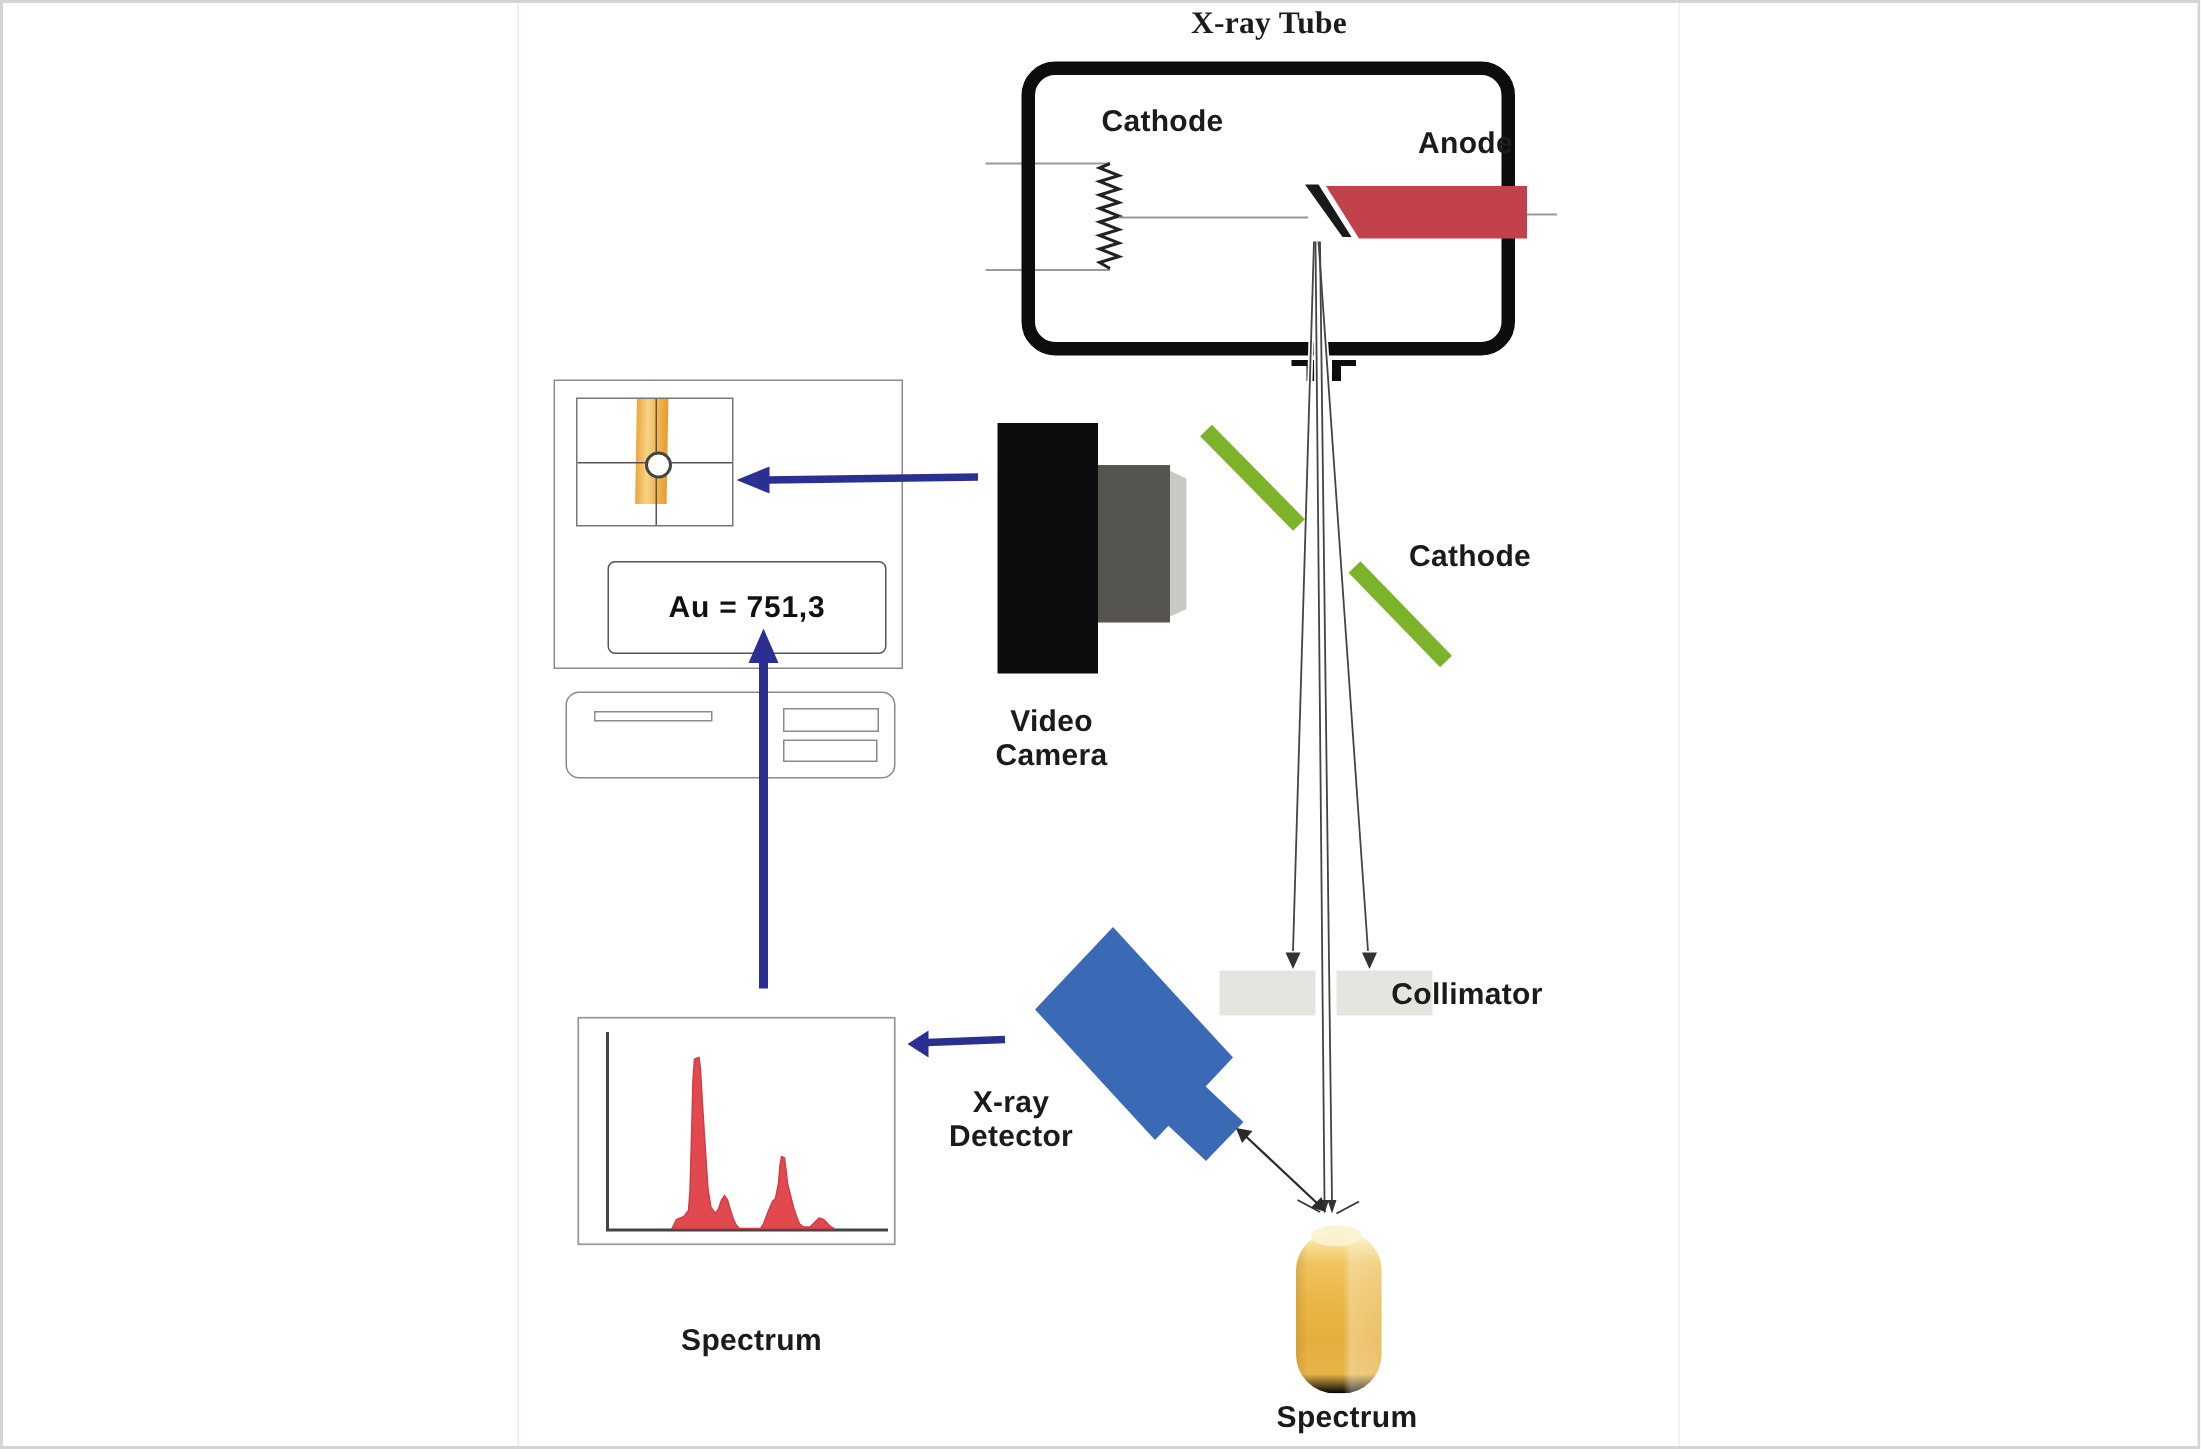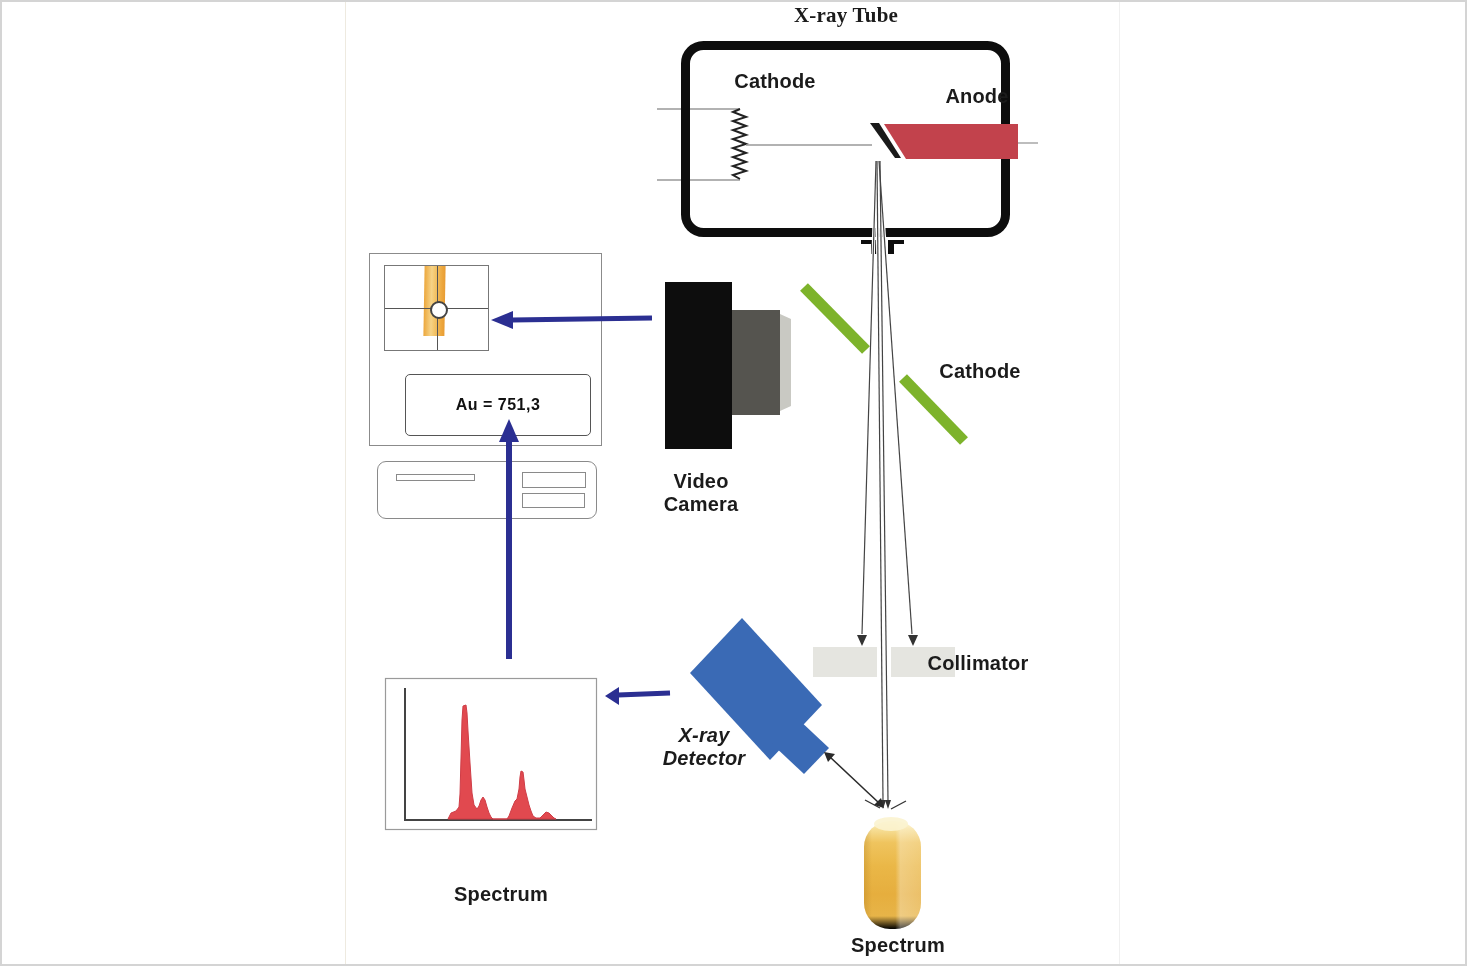--- a/index.html
+++ b/index.html
@@ -19,21 +19,21 @@
            border:1px solid #8b8b8b;background:#fff;z-index:2;}
   .screen{position:absolute;left:14px;top:11px;width:103px;height:84px;border:1px solid #777;}
   .stripe{position:absolute;left:39px;top:0;width:21px;height:70px;transform:skewX(-1deg);
           background:linear-gradient(to right,#eca73c,#f6d387 35%,#f3c264 55%,#eda73d 85%,#e89c33);}
   .ch-h{position:absolute;left:0;top:42px;width:103px;height:1px;background:#555;}
   .ch-v{position:absolute;left:52px;top:0;width:1px;height:84px;background:#555;}
   .reticle{position:absolute;left:45px;top:35px;width:14px;height:14px;border:2px solid #444;
            border-radius:50%;background:#fff;}
   .readout{position:absolute;left:35px;top:120px;width:184px;height:60px;border:1.5px solid #555;
            border-radius:5px;display:flex;align-items:center;justify-content:center;}
-  .readout-text{font-weight:bold;font-size:16px;color:#111;letter-spacing:0.5px;}
+  .readout-text{font-weight:bold;font-size:20px;color:#111;letter-spacing:0.5px;}
 
   
   .keyboard{position:absolute;left:377px;top:461px;width:218px;height:56px;
             border:1px solid #8a8a8a;border-radius:9px;background:#fff;z-index:2;}
   .kb-slot{position:absolute;left:18px;top:12px;width:77px;height:5px;border:1px solid #8a8a8a;}
   .kb-key1{position:absolute;left:144px;top:10px;width:62px;height:14px;border:1px solid #8a8a8a;}
   .kb-key2{position:absolute;left:144px;top:31px;width:61px;height:13px;border:1px solid #8a8a8a;}
 
   svg.canvas{position:absolute;left:0;top:0;z-index:5;pointer-events:none;}
 </style>
@@ -43,21 +43,21 @@
 <div class="stage">
   <div class="page-edge edge-l"></div>
   <div class="page-edge edge-r"></div>
 
   <div class="lbl title" style="left:746px;top:4px;width:200px;font-family:Liberation Serif, serif;">X-ray Tube</div>
   <div class="lbl" style="left:705px;top:70px;width:140px;">Cathode</div>
   <div class="lbl" style="left:907px;top:85px;width:140px;">Anode</div>
   <div class="lbl" style="left:910px;top:360px;width:140px;">Cathode</div>
   <div class="lbl" style="left:636px;top:470px;width:130px;">Video Camera</div>
   <div class="lbl" style="left:898px;top:652px;width:160px;">Collimator</div>
-  <div class="lbl" style="left:649px;top:724px;width:110px;font-style:italic;">X-ray Detector</div>
+  <div class="lbl" style="left:619px;top:724px;width:110px;">X-ray Detector</div>
   <div class="lbl" style="left:421px;top:883px;width:160px;">Spectrum</div>
   <div class="lbl" style="left:818px;top:934px;width:160px;">Spectrum</div>
 
   <div class="monitor">
     <div class="screen">
       <div class="stripe"></div>
       <div class="ch-h"></div>
       <div class="ch-v"></div>
       <div class="reticle"></div>
     </div>

